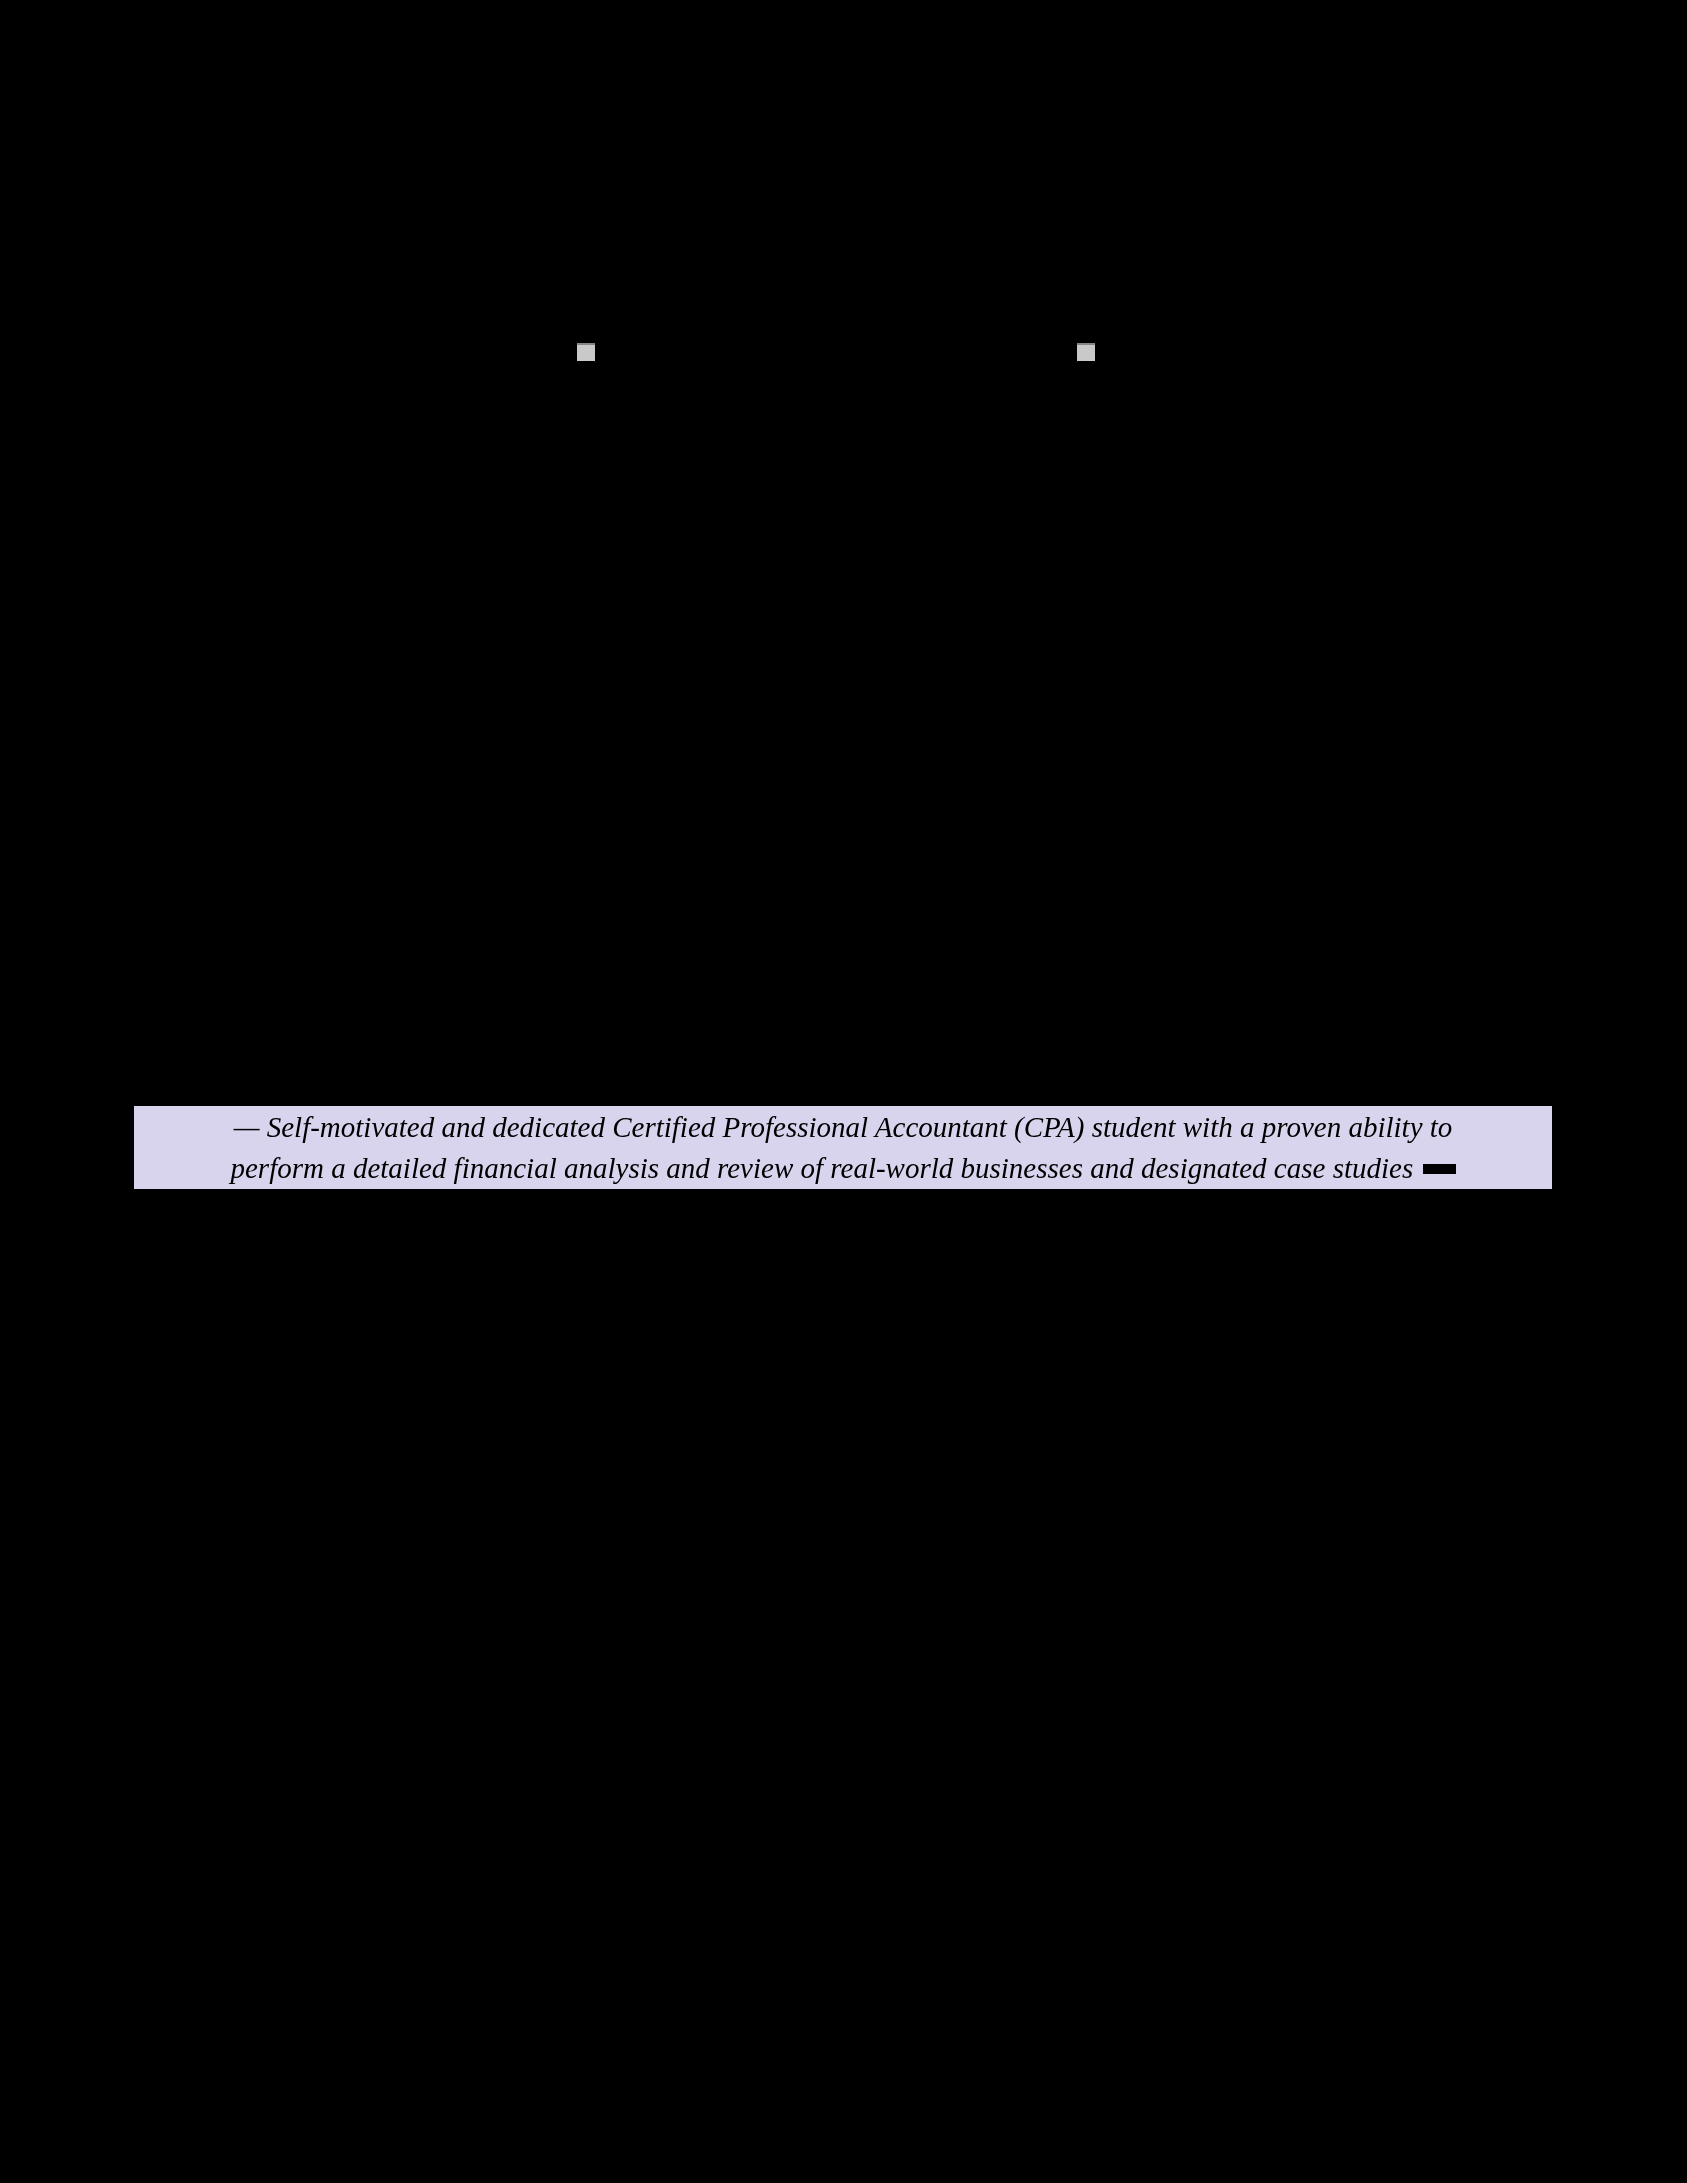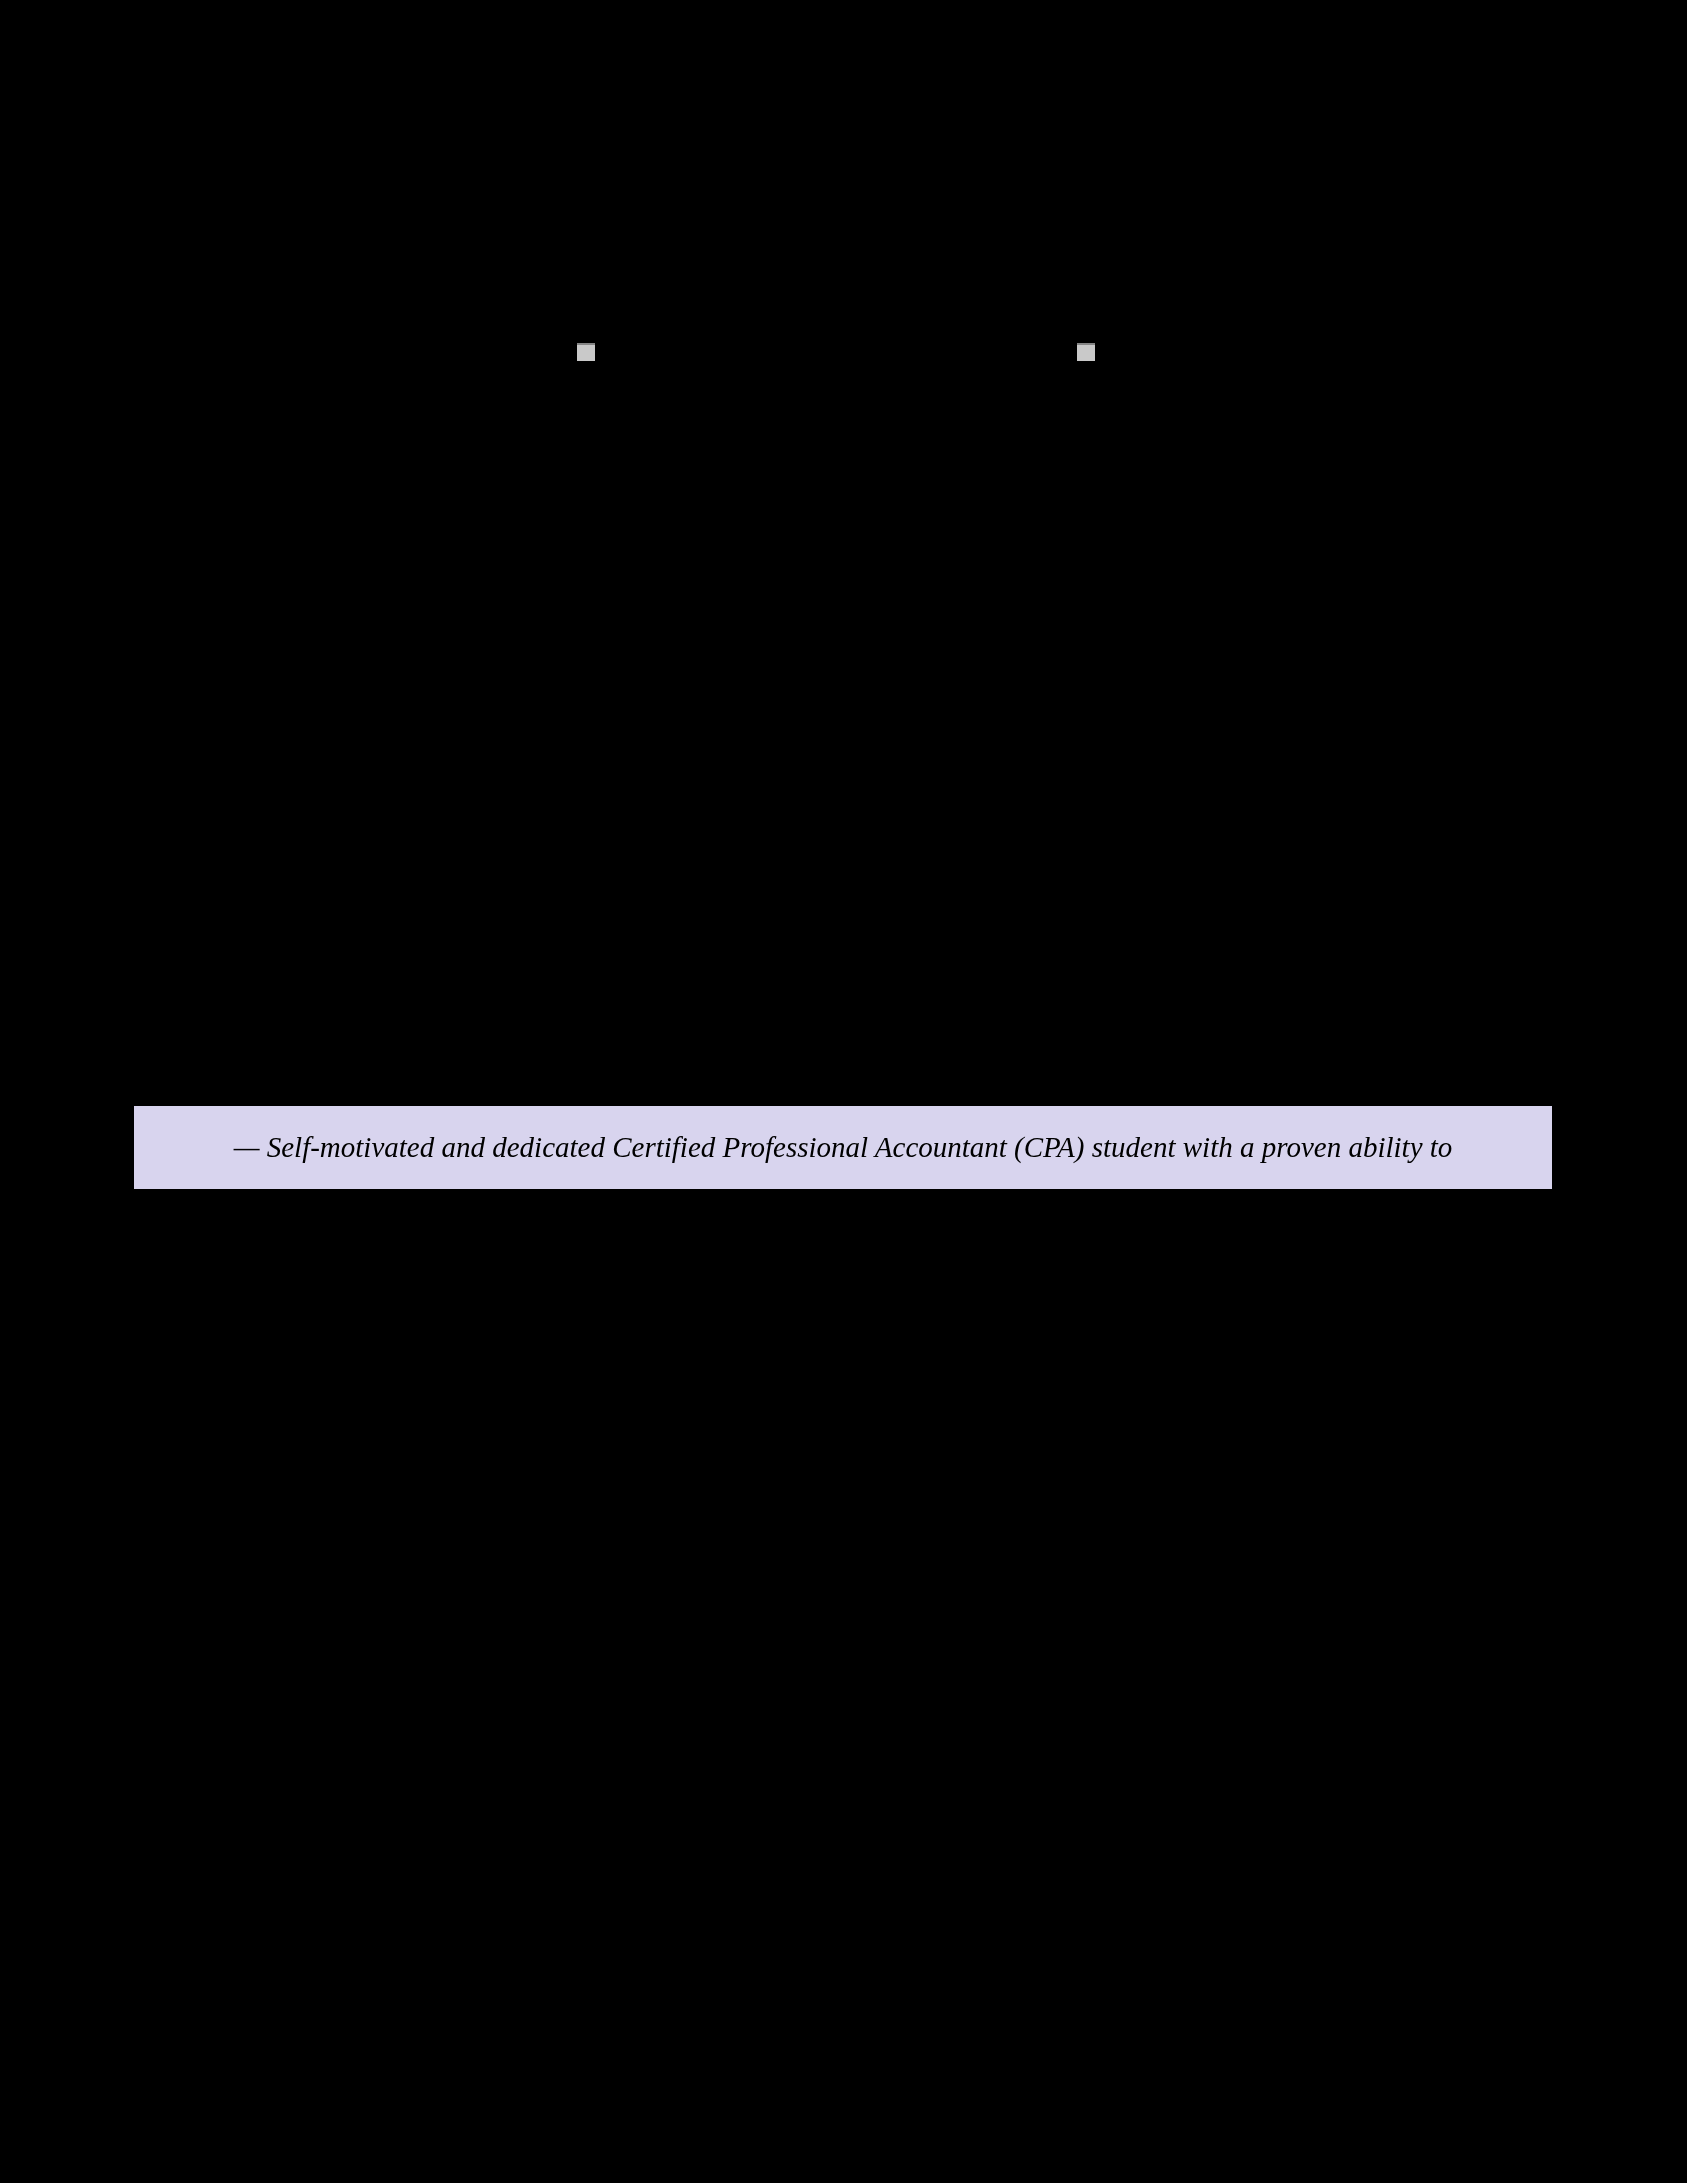--- a/index.html
+++ b/index.html
@@ -75,20 +75,23 @@
 </head>
 <body>
 
 <div class="page">
 
   <span class="top-square left"></span>
   <span class="top-square right"></span>
 
   <div class="summary-box">
     <div class="summary-line">— Self-motivated and dedicated Certified Professional Accountant (CPA) student with a proven ability to</div>
+    <div class="summary-line">
+      <span>perform a detailed financial analysis and review of real-world businesses and designated case studies</span><span class="redacted-bar"></span>
+    </div>
   </div>
 
   <span class="bottom-square s1"></span>
   <span class="bottom-square s2"></span>
   <span class="bottom-square s3"></span>
   <span class="bottom-square s4"></span>
 
 </div>
 
 

